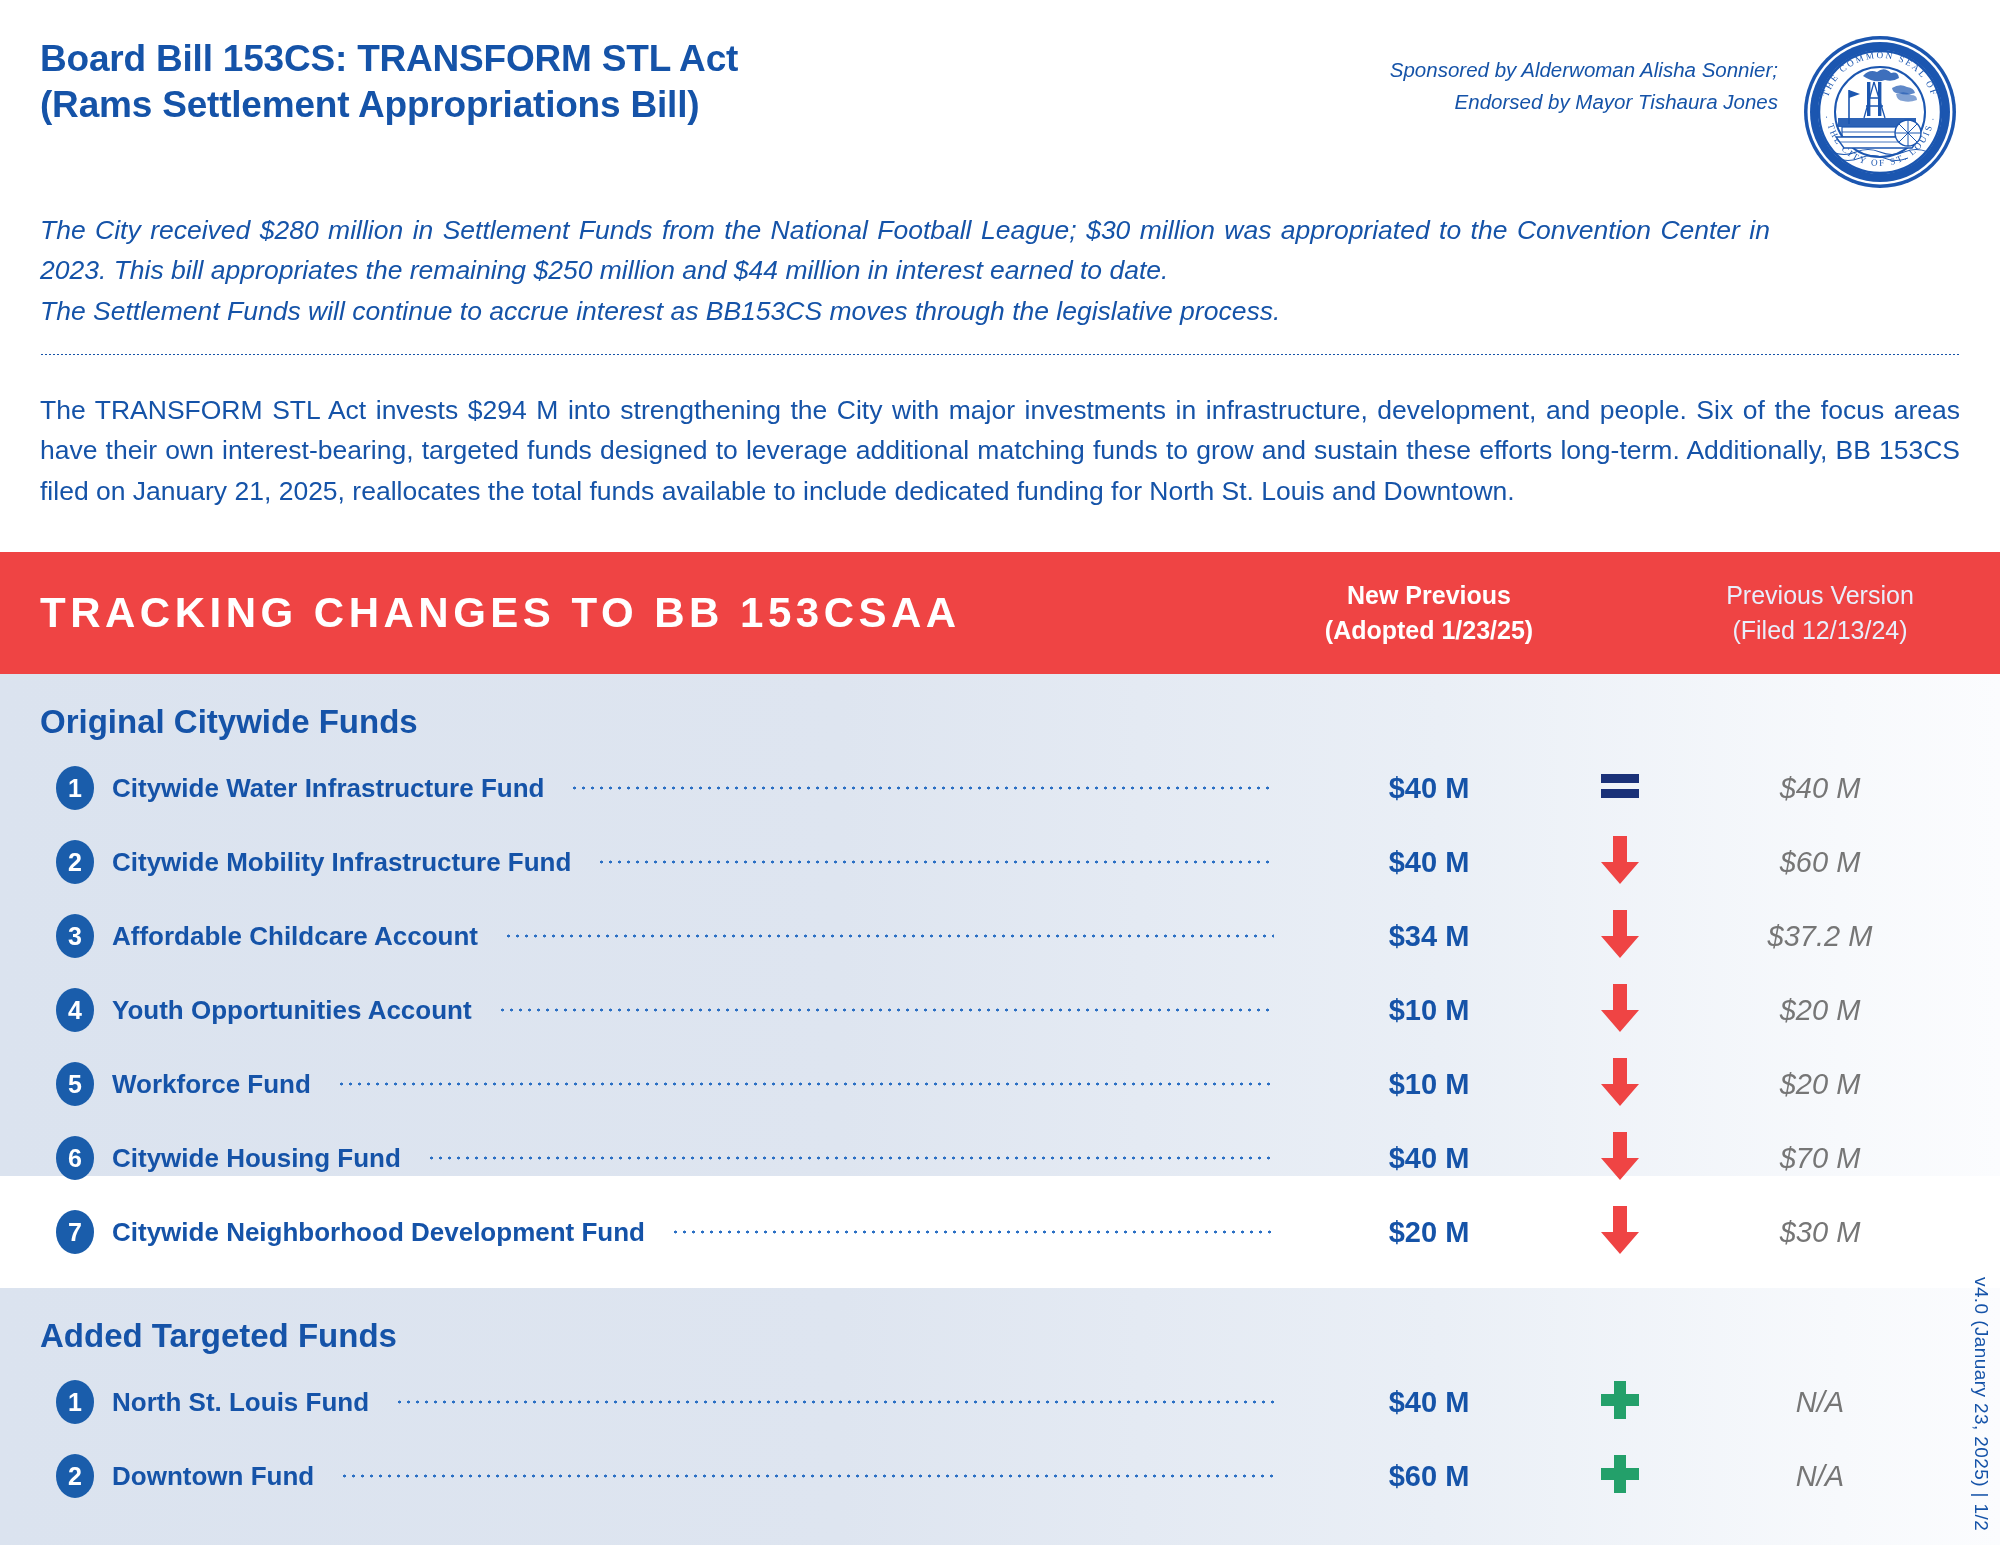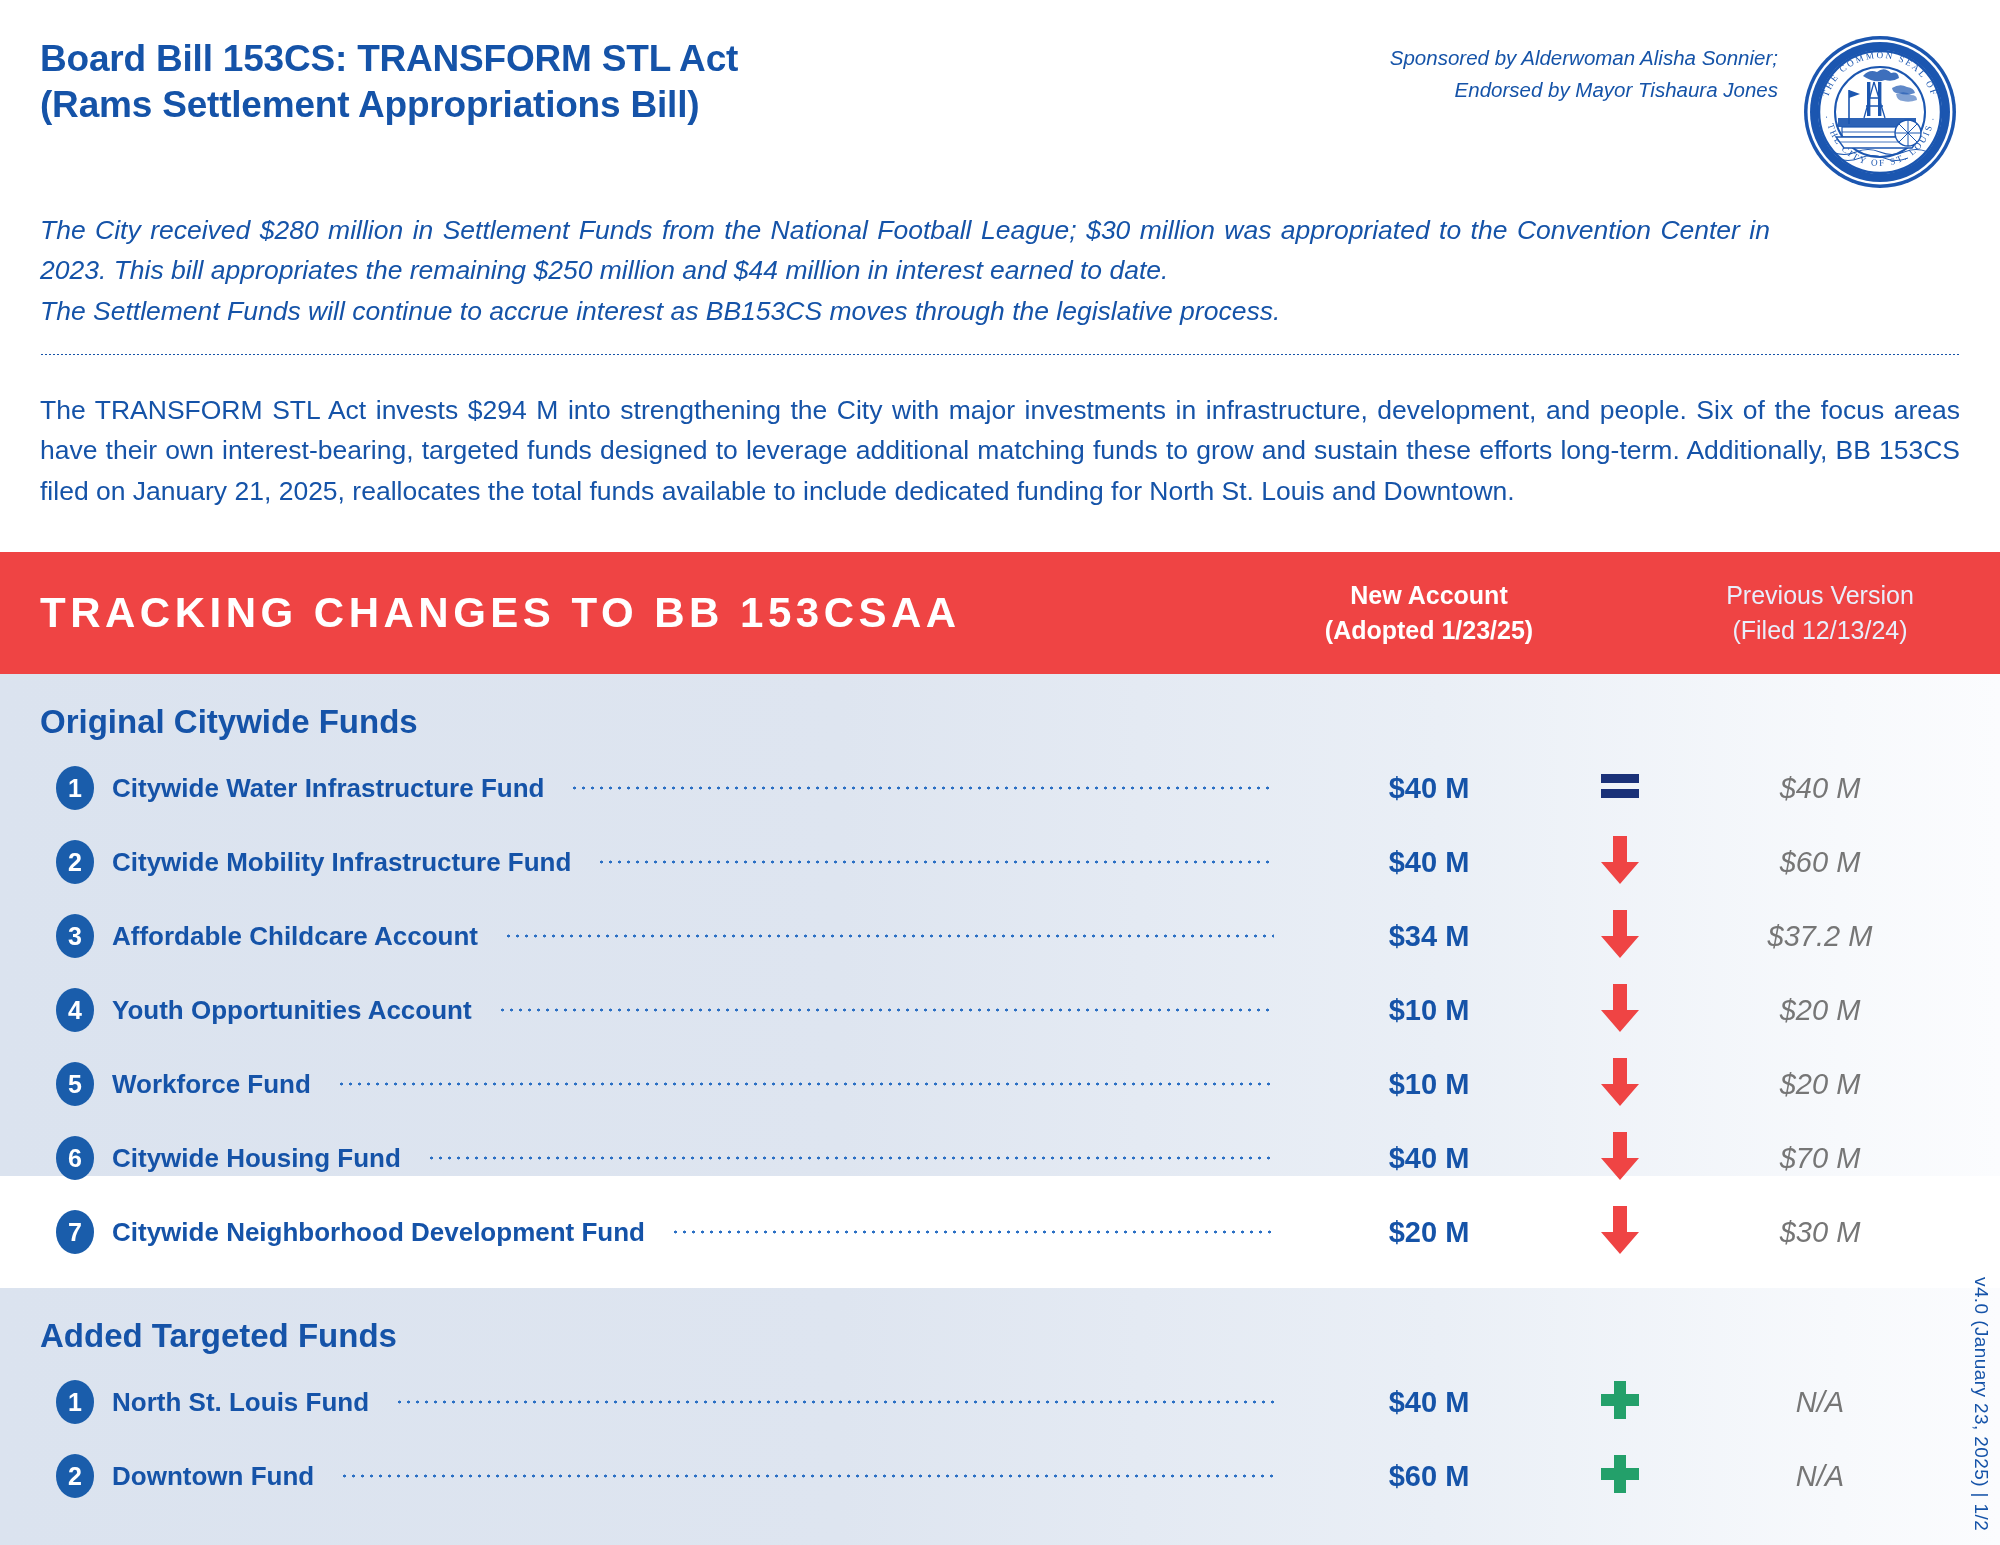--- a/index.html
+++ b/index.html
@@ -36,21 +36,21 @@
     font-size: 37px;
     font-weight: bold;
     line-height: 1.25;
     letter-spacing: -0.2px;
     max-width: 1100px;
   }
   .doc-title .line2 { display: block; }
 
   .sponsor-block {
     text-align: right;
-    margin-top: 6px;
+    margin-top: 18px;
     margin-right: 22px;
   }
   .sponsor-line {
     color: #1553a8;
     font-size: 20.5px;
     font-style: italic;
     line-height: 1.55;
     white-space: nowrap;
   }
 
@@ -319,21 +319,21 @@
     </div>
 
     <div class="divider"></div>
 
     <div class="body-para">The TRANSFORM STL Act invests $294 M into strengthening the City with major investments in infrastructure, development, and people. Six of the focus areas have their own interest-bearing, targeted funds designed to leverage additional matching funds to grow and sustain these efforts long-term. Additionally, BB 153CS filed on January 21, 2025, reallocates the total funds available to include dedicated funding for North St. Louis and Downtown.</div>
   </div>
 
   <div class="banner">
     <div class="banner-title">TRACKING CHANGES TO BB 153CSAA</div>
     <div class="banner-col new">
-      <div>New Account</div>
+      <div>New Previous</div>
       <div>(Adopted 1/23/25)</div>
     </div>
     <div class="banner-col arrow"></div>
     <div class="banner-col prev">
       <div>Previous Version</div>
       <div>(Filed 12/13/24)</div>
     </div>
   </div>
 
   <div class="panel" id="panel-original">

